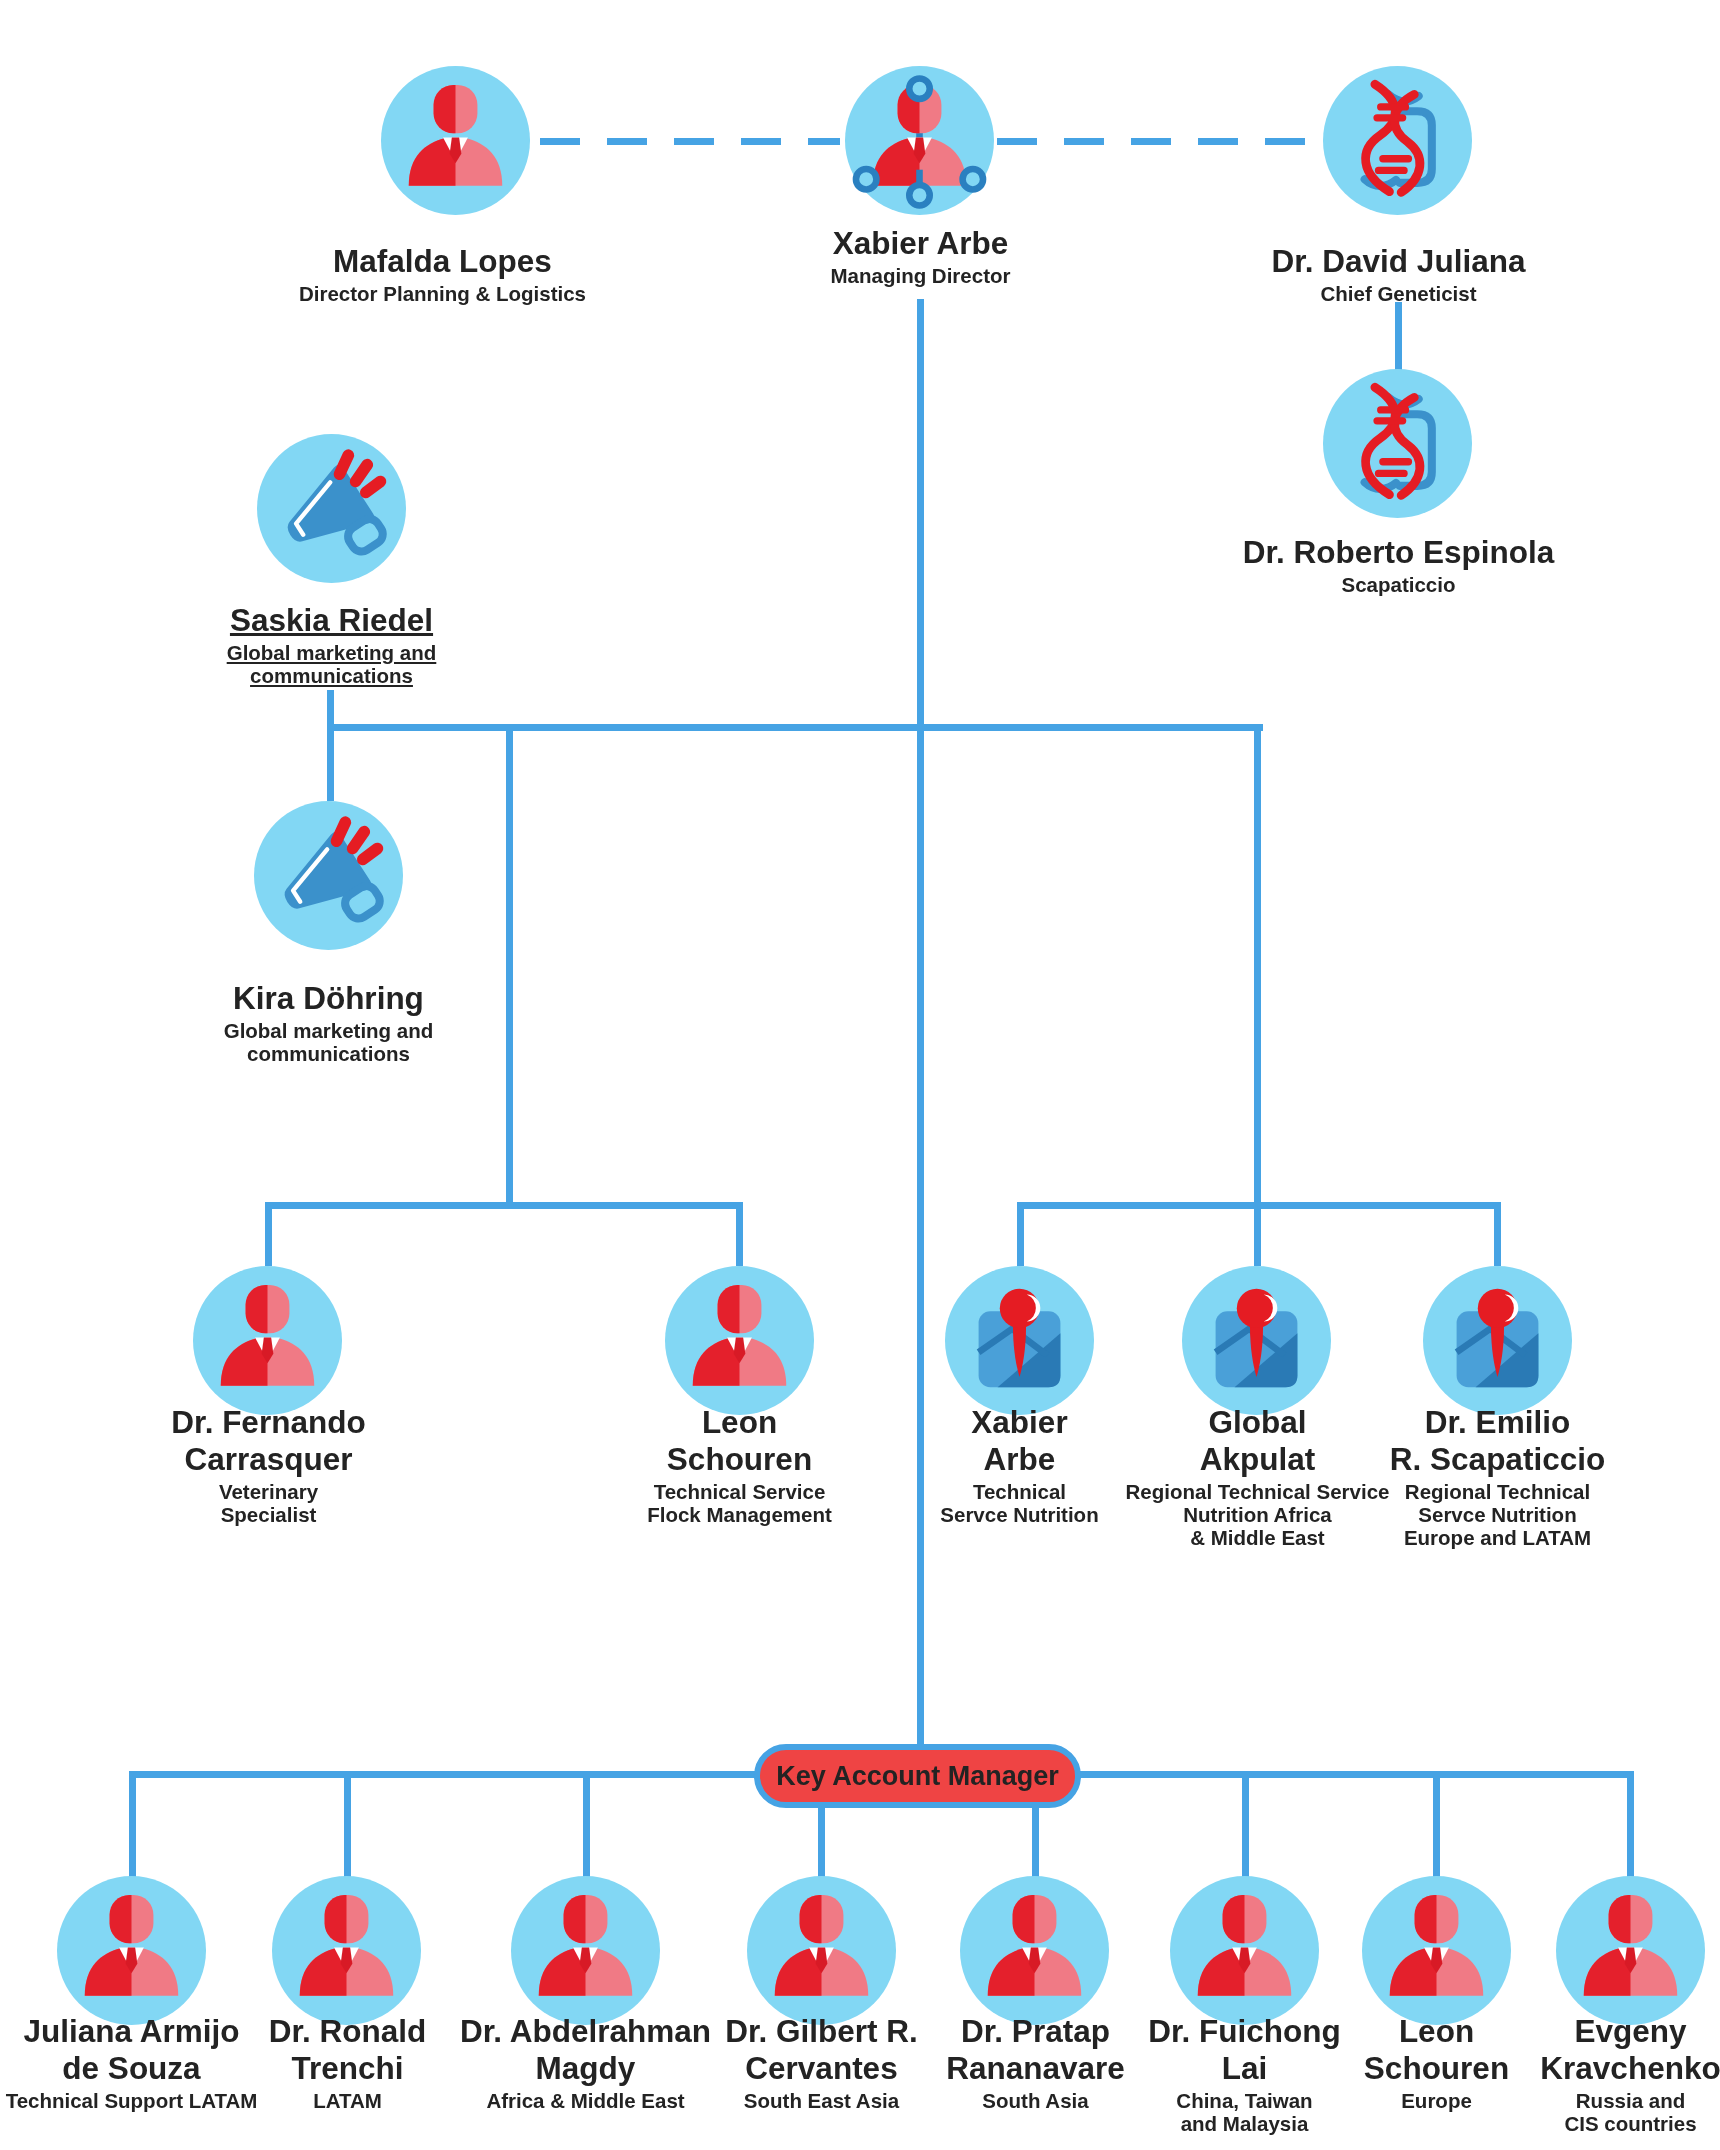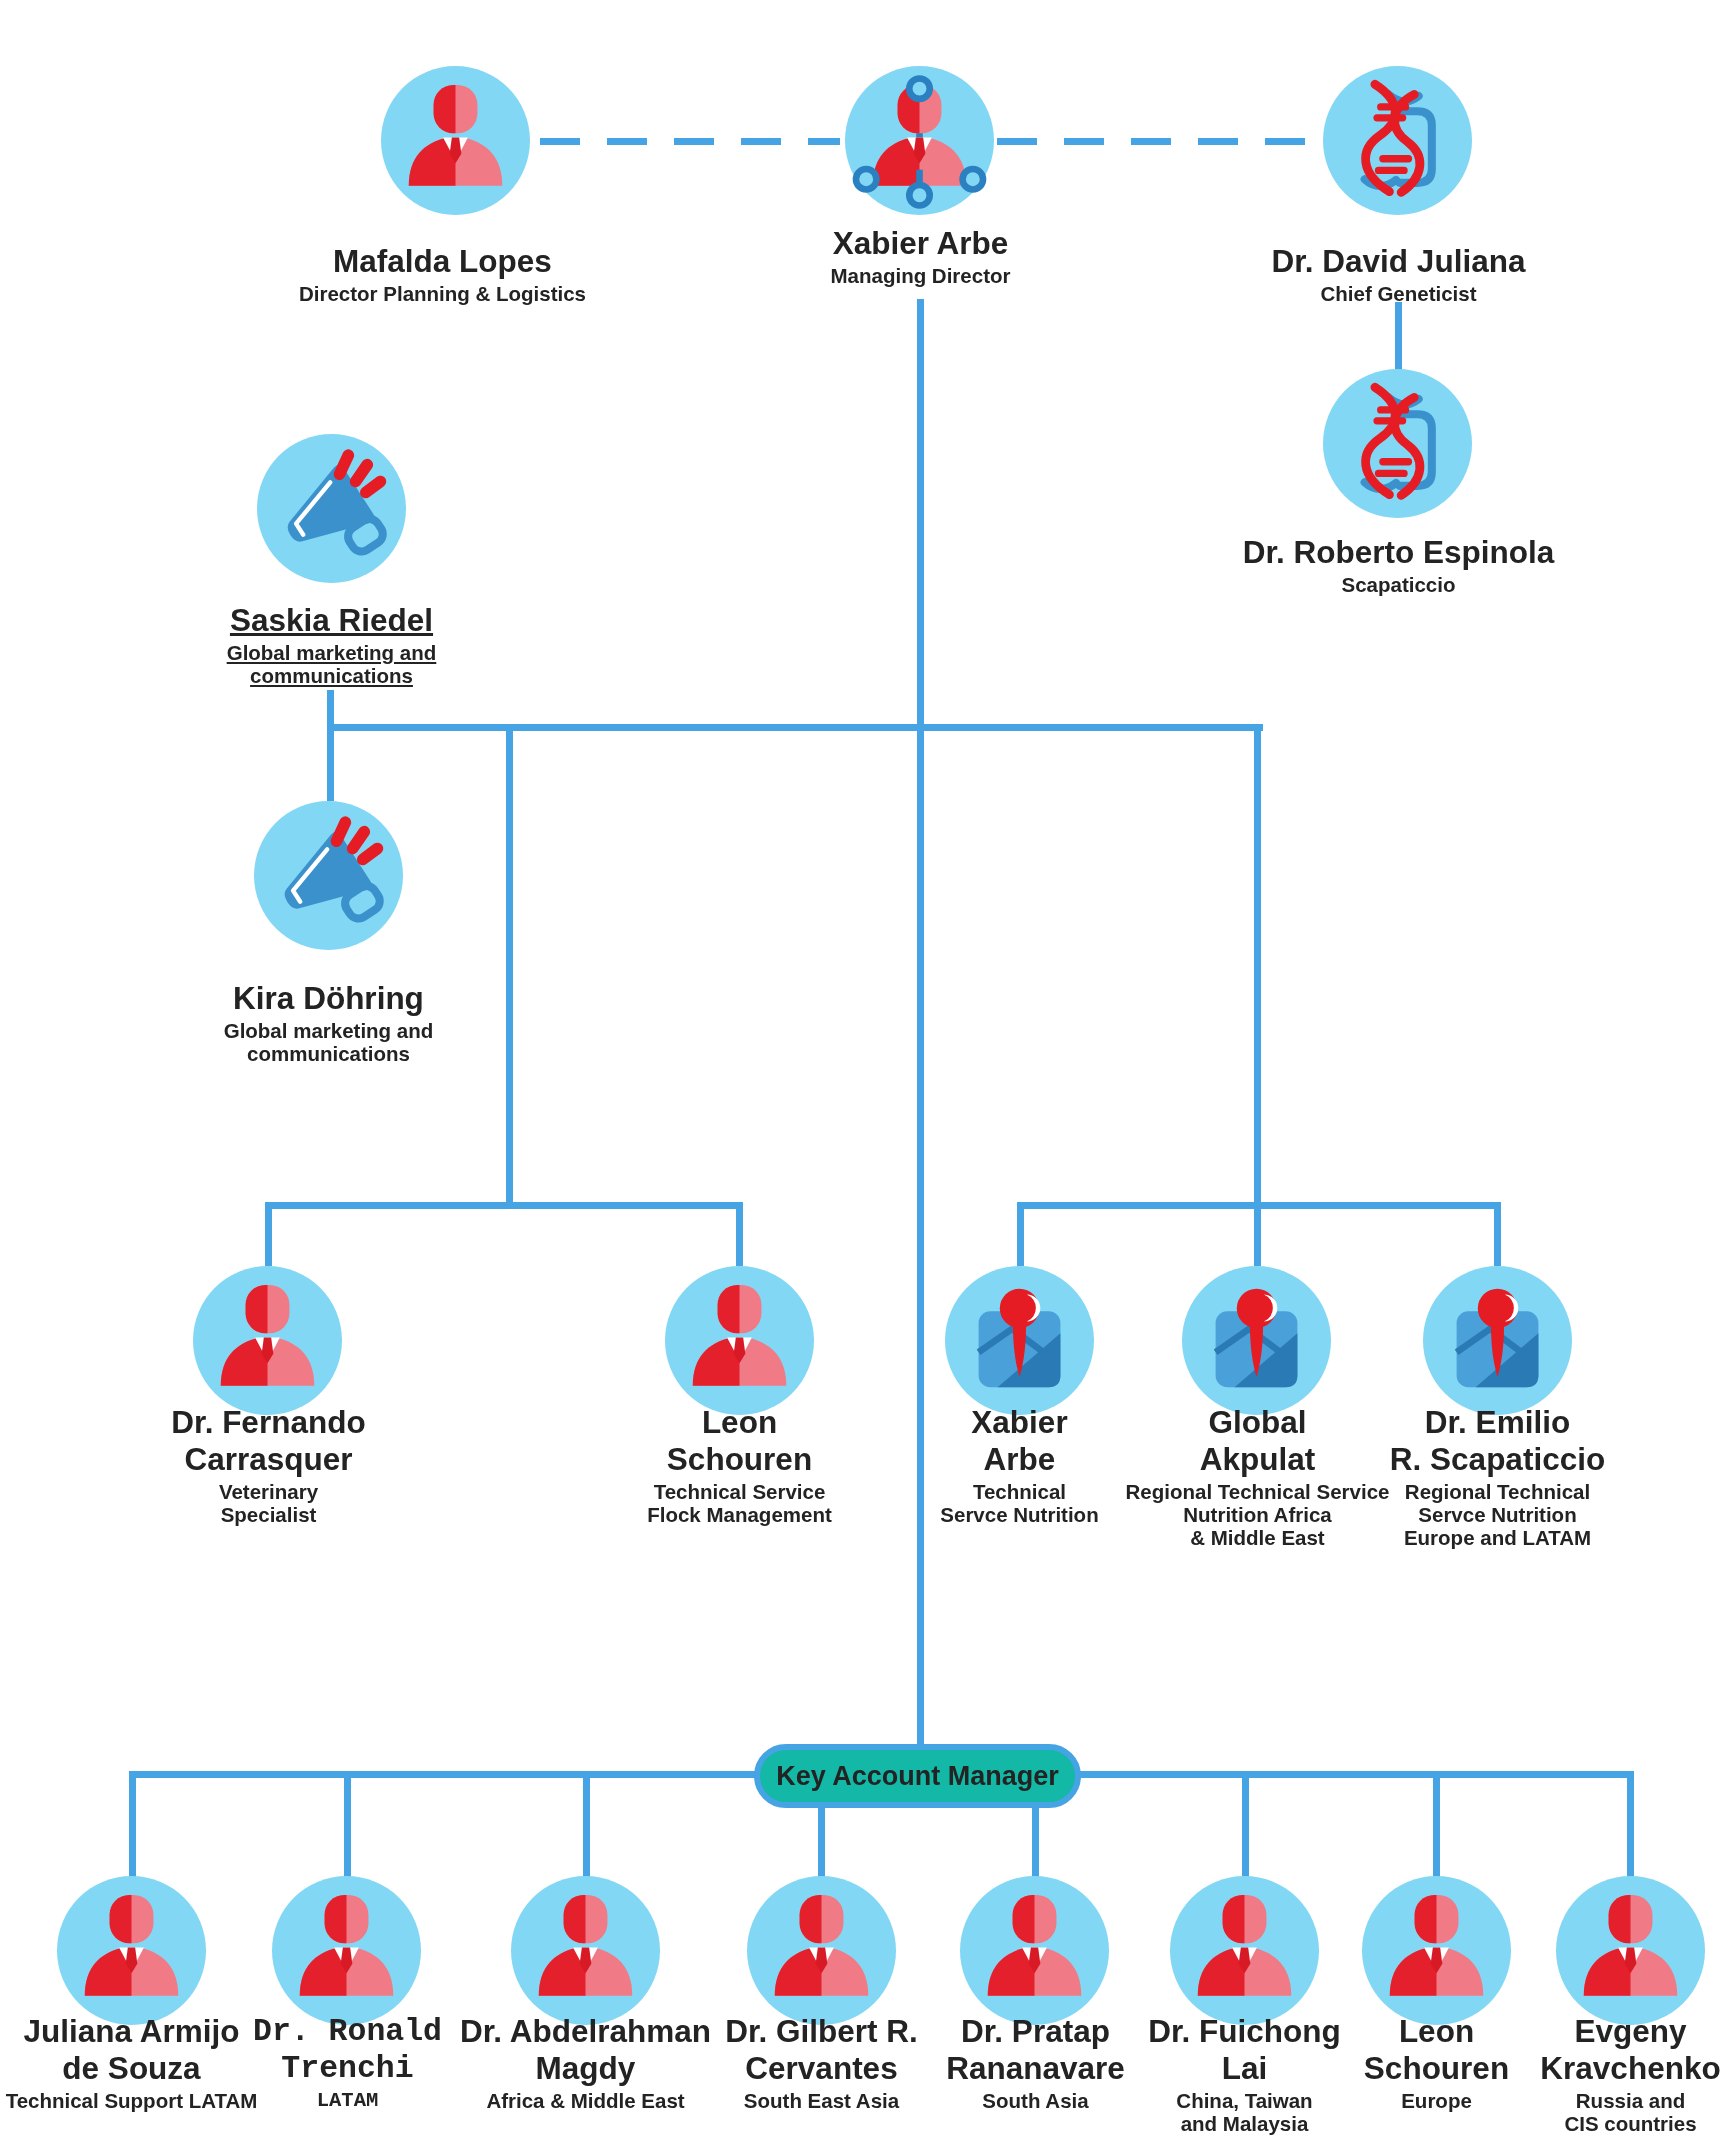--- a/index.html
+++ b/index.html
@@ -20,21 +20,21 @@
   .name{
     font-size:31.5px;line-height:37px;font-weight:700;color:#232323;
     white-space:pre-line;letter-spacing:0px;
   }
   .title{
     font-size:20.5px;line-height:23px;font-weight:700;color:#232323;
     white-space:pre-line;margin-top:2.2px;
   }
   .pill{
     position:absolute;left:754px;top:1744px;width:327px;height:64px;
-    background:#14b8a6;border:6.6px solid #46a3e4;border-radius:35px;
+    background:#ef4444;border:6.6px solid #46a3e4;border-radius:35px;
     box-sizing:border-box;display:flex;align-items:center;justify-content:center;
     z-index:3;
   }
   .pill .pill-text{font-size:27px;font-weight:700;color:#232323;}
 </style>
 </head>
 <body>
 
 <div class="canvas">
 
@@ -284,21 +284,21 @@
     <div class="name">Juliana Armijo
 de Souza</div>
     <div class="title">Technical Support LATAM</div>
   </div>
 
   <div class="circle" style="left:272px;top:1876px;">
     <svg viewBox="-102 -102 204 204">
         <use href="#g-person"></use>
       </svg>
   </div>
-  <div class="label" style="left:157px;top:2013px;font-family:Liberation Mono, monospace;">
+  <div class="label" style="left:157px;top:2013px;">
     <div class="name">Dr. Ronald
 Trenchi</div>
     <div class="title">LATAM</div>
   </div>
 
   <div class="circle" style="left:511px;top:1876px;">
     <svg viewBox="-102 -102 204 204">
         <use href="#g-person"></use>
       </svg>
   </div>

